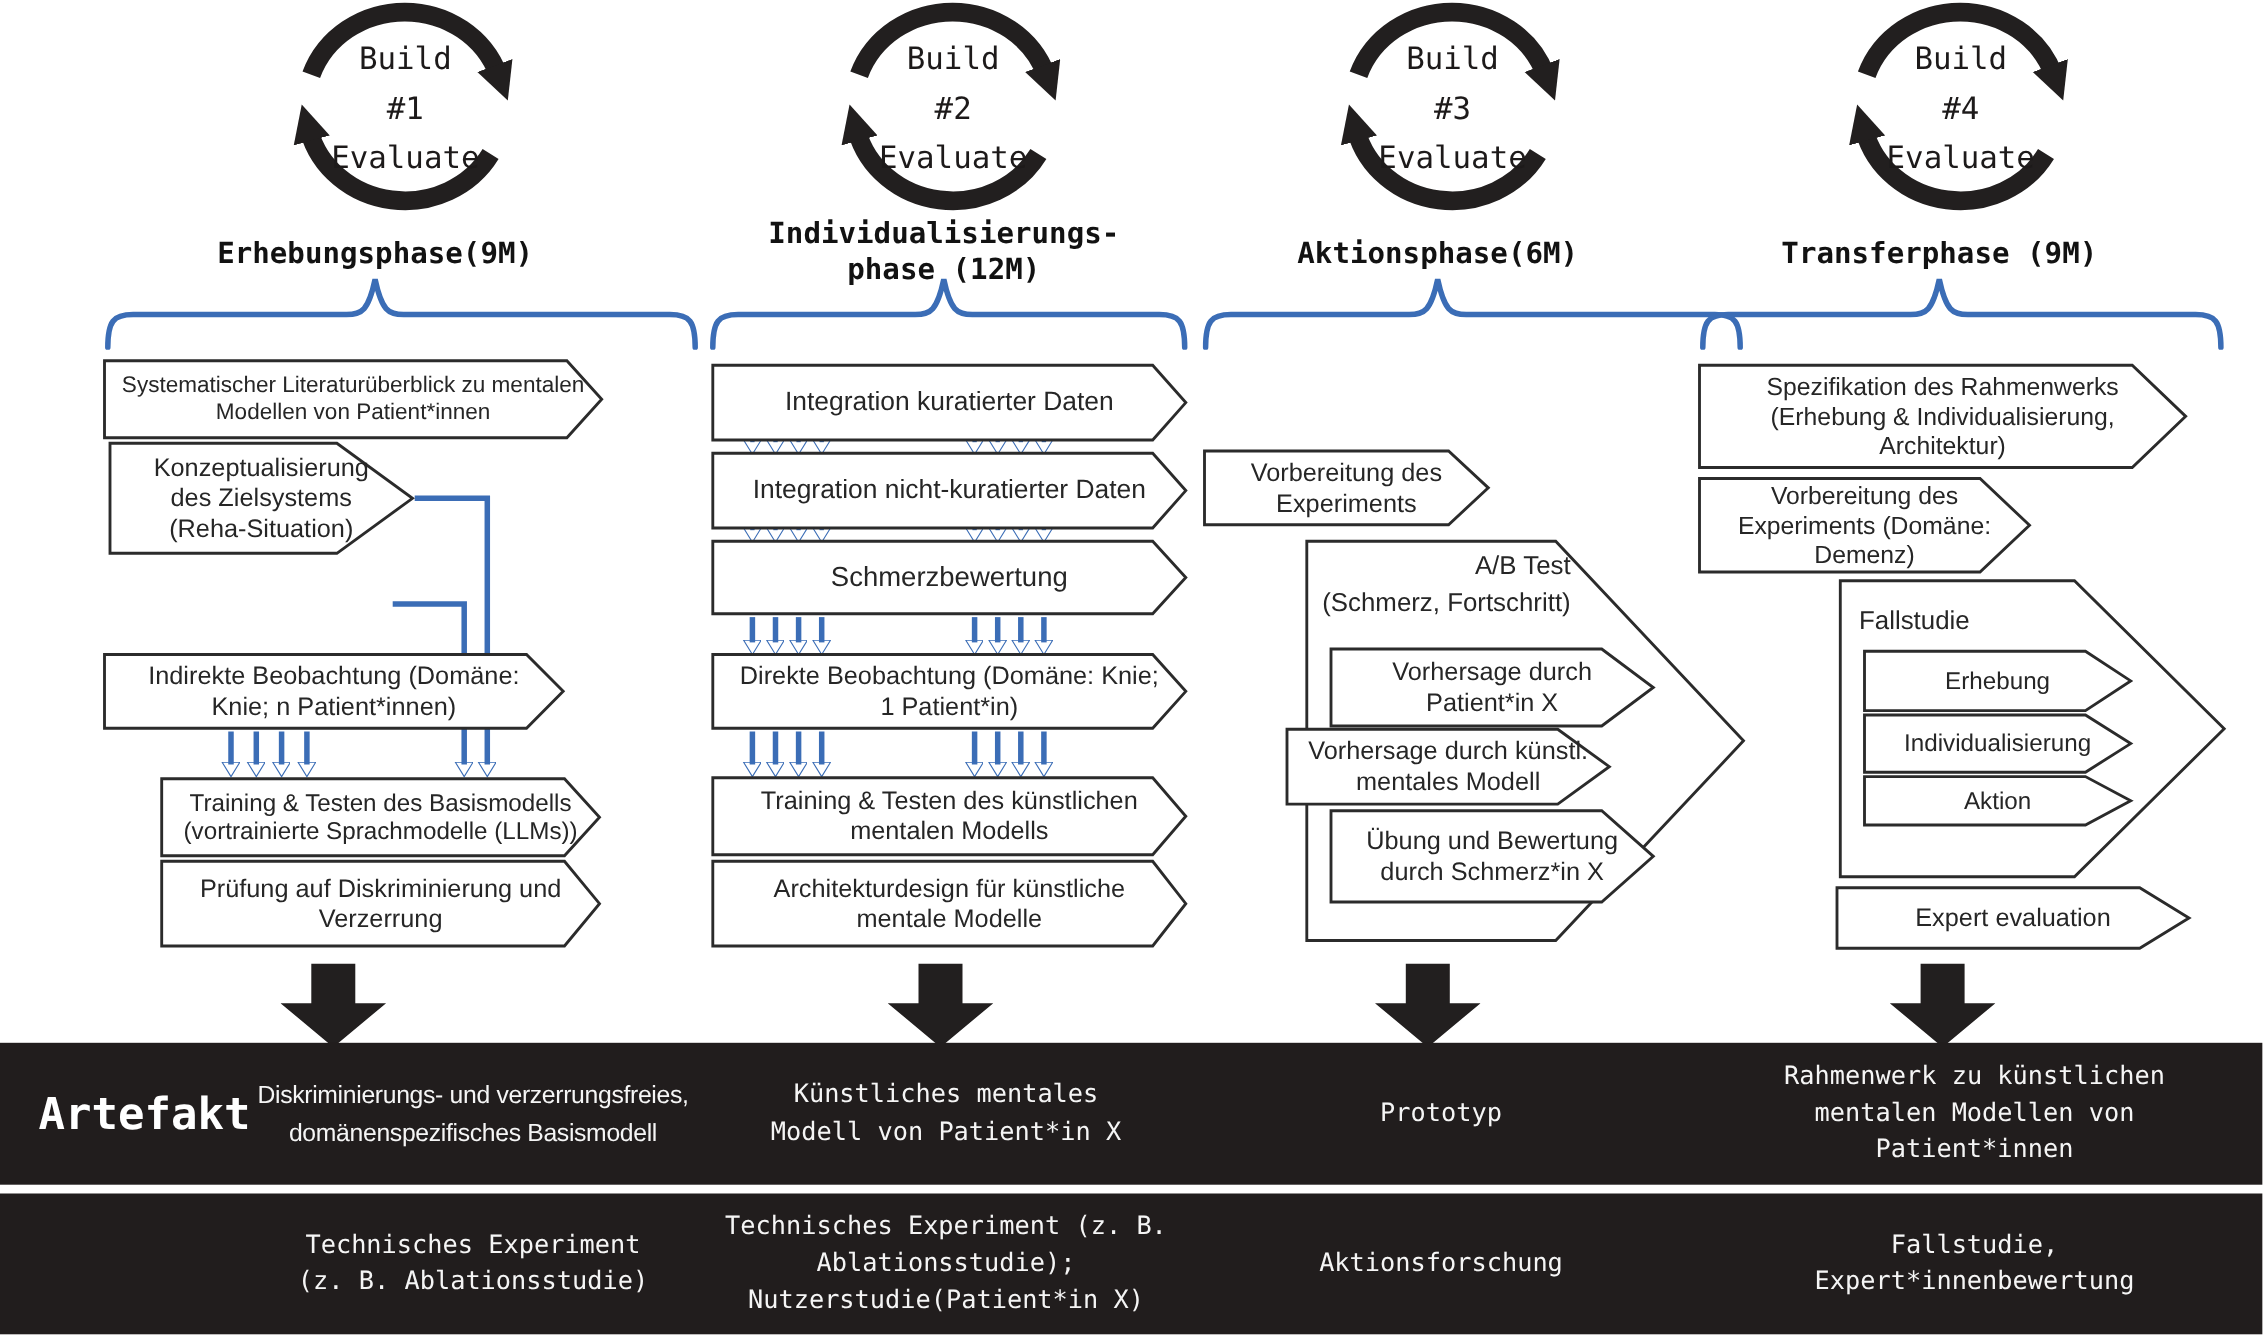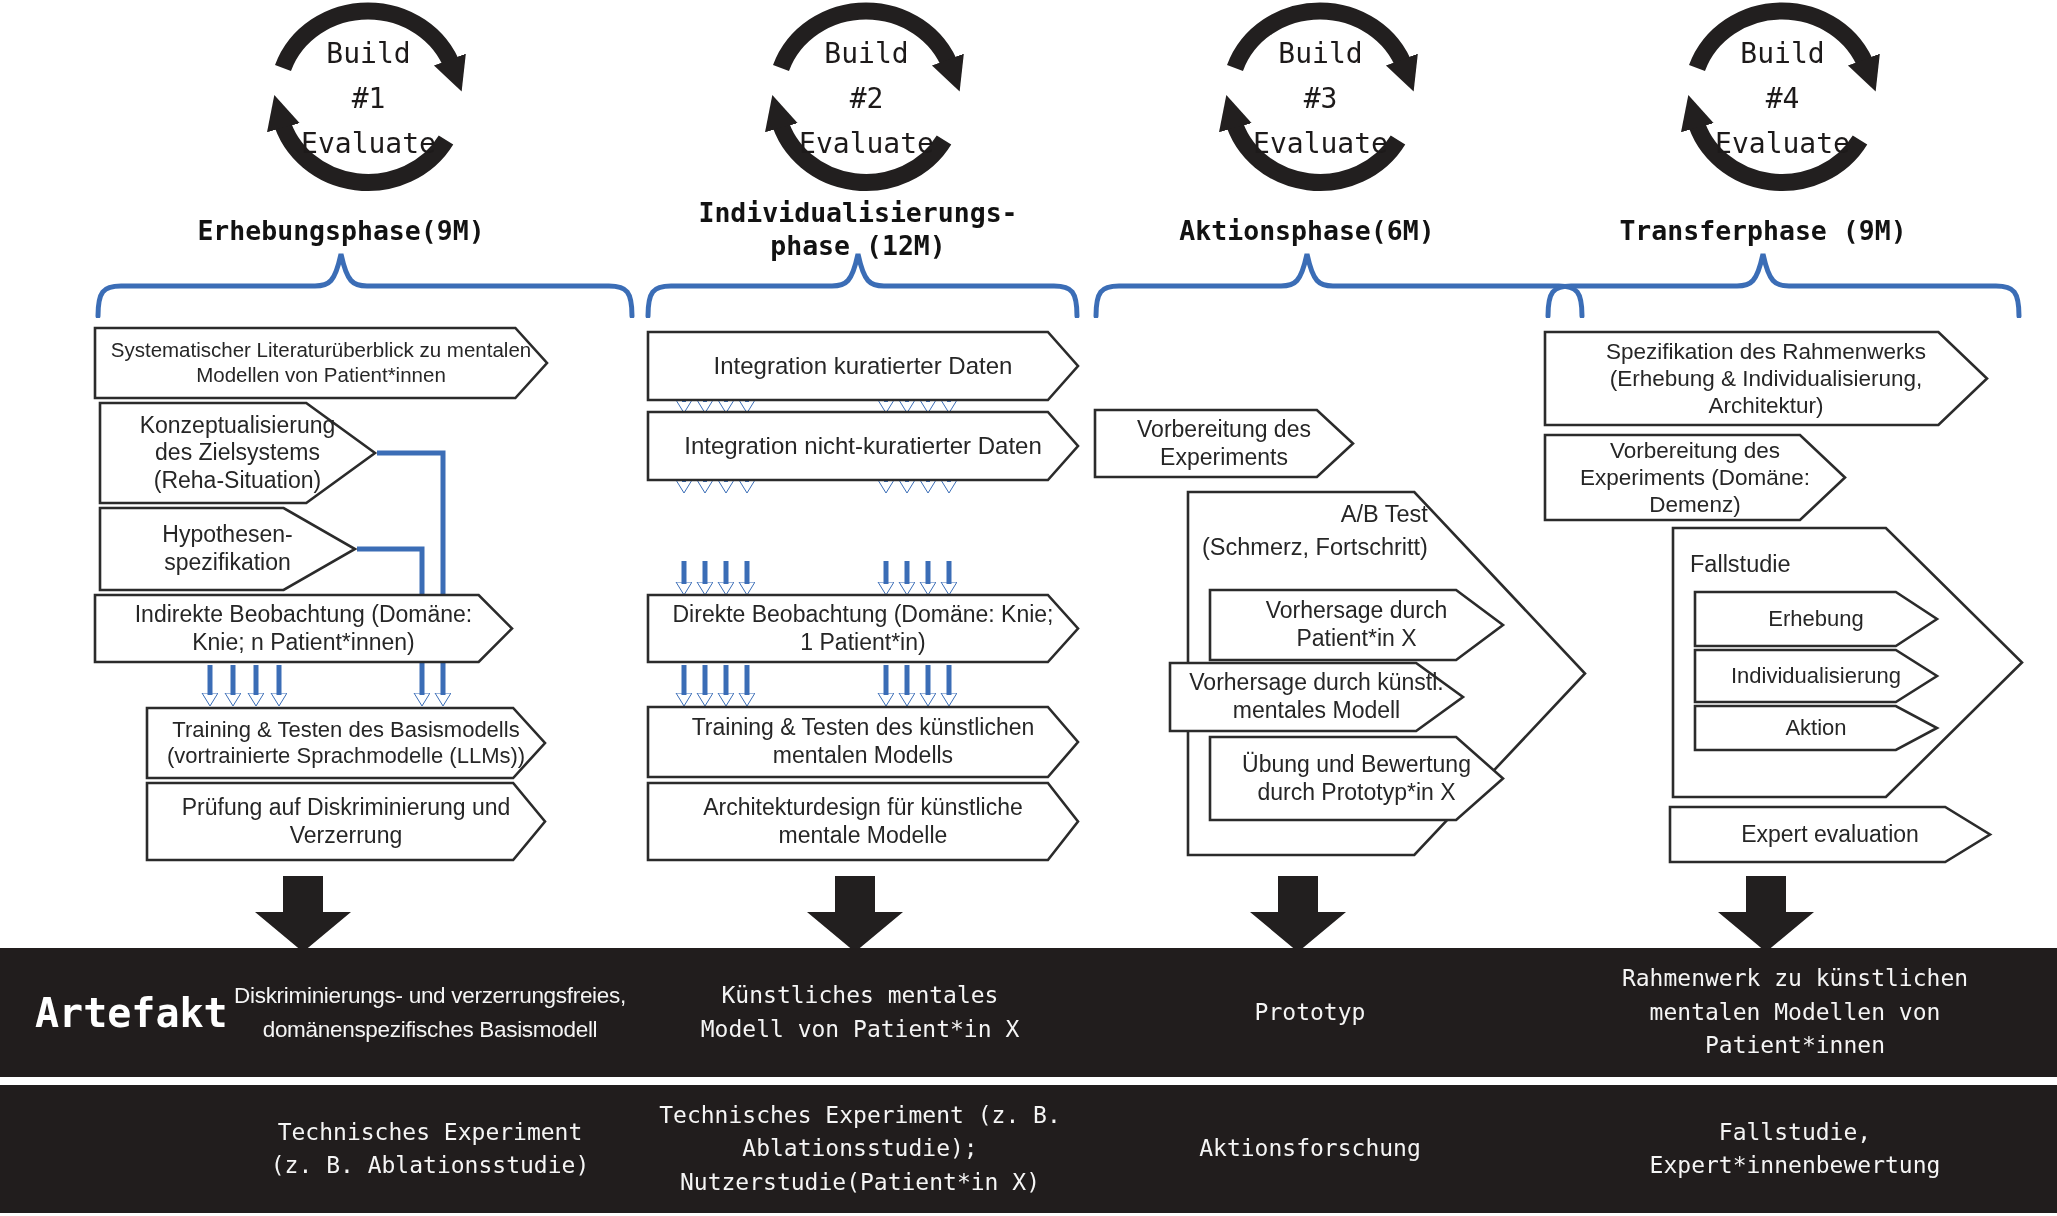--- a/index.html
+++ b/index.html
@@ -173,27 +173,20 @@
 des Zielsystems
 (Reha-Situation)</div>
   </div>
   <div class="abox" style="left:95px;top:328px;width:452px;height:70px">
     <svg class="shape" viewBox="0 0 100 100" preserveAspectRatio="none">
         <polygon points="0,0 93,0 100,50 93,100 0,100" vector-effect="non-scaling-stroke"></polygon>
       </svg>
     <div class="txt" style="padding-right:8%;font-size:20.5px">Systematischer Literaturüberblick zu mentalen
 Modellen von Patient*innen</div>
   </div>
-  <div class="abox" style="left:100px;top:508px;width:255px;height:82px">
-    <svg class="shape" viewBox="0 0 100 100" preserveAspectRatio="none">
-        <polygon points="0,0 72,0 100,50 72,100 0,100" vector-effect="non-scaling-stroke"></polygon>
-      </svg>
-    <div class="txt" style="padding-right:28%">Hypothesen-
-spezifikation</div>
-  </div>
   <div class="abox" style="left:95px;top:595px;width:417px;height:67px">
     <svg class="shape" viewBox="0 0 100 100" preserveAspectRatio="none">
         <polygon points="0,0 92,0 100,50 92,100 0,100" vector-effect="non-scaling-stroke"></polygon>
       </svg>
     <div class="txt" style="padding-right:9%">Indirekte Beobachtung (Domäne:
 Knie; n Patient*innen)</div>
   </div>
   <div class="abox" style="left:147px;top:708px;width:398px;height:70px">
     <svg class="shape" viewBox="0 0 100 100" preserveAspectRatio="none">
         <polygon points="0,0 92,0 100,50 92,100 0,100" vector-effect="non-scaling-stroke"></polygon>
@@ -213,20 +206,26 @@
     <svg class="shape" viewBox="0 0 100 100" preserveAspectRatio="none">
         <polygon points="0,0 93,0 100,50 93,100 0,100" vector-effect="non-scaling-stroke"></polygon>
       </svg>
     <div class="txt" style="padding-right:8%;font-size:24px">Integration kuratierter Daten</div>
   </div>
   <div class="abox" style="left:648px;top:412px;width:430px;height:68px">
     <svg class="shape" viewBox="0 0 100 100" preserveAspectRatio="none">
         <polygon points="0,0 93,0 100,50 93,100 0,100" vector-effect="non-scaling-stroke"></polygon>
       </svg>
     <div class="txt" style="padding-right:8%;font-size:24px">Integration nicht-kuratierter Daten</div>
+  </div>
+  <div class="abox" style="left:648px;top:492px;width:430px;height:66px">
+    <svg class="shape" viewBox="0 0 100 100" preserveAspectRatio="none">
+        <polygon points="0,0 93,0 100,50 93,100 0,100" vector-effect="non-scaling-stroke"></polygon>
+      </svg>
+    <div class="txt" style="padding-right:8%;font-size:25px">Schmerzbewertung</div>
   </div>
   <div class="abox" style="left:648px;top:595px;width:430px;height:67px">
     <svg class="shape" viewBox="0 0 100 100" preserveAspectRatio="none">
         <polygon points="0,0 93,0 100,50 93,100 0,100" vector-effect="non-scaling-stroke"></polygon>
       </svg>
     <div class="txt" style="padding-right:8%">Direkte Beobachtung (Domäne: Knie;
 1 Patient*in)</div>
   </div>
   <div class="abox" style="left:648px;top:707px;width:430px;height:70px">
     <svg class="shape" viewBox="0 0 100 100" preserveAspectRatio="none">
@@ -270,21 +269,21 @@
         <polygon points="0,0 84,0 100,50 84,100 0,100" vector-effect="non-scaling-stroke"></polygon>
       </svg>
     <div class="txt" style="padding-right:16%">Vorhersage durch künstl.
 mentales Modell</div>
   </div>
   <div class="abox" style="left:1210px;top:737px;width:293px;height:83px">
     <svg class="shape" viewBox="0 0 100 100" preserveAspectRatio="none">
         <polygon points="0,0 84,0 100,50 84,100 0,100" vector-effect="non-scaling-stroke"></polygon>
       </svg>
     <div class="txt" style="padding-right:16%">Übung und Bewertung
-durch Prototyp*in X</div>
+durch Schmerz*in X</div>
   </div>
 
   <div class="abox" style="left:1545px;top:332px;width:442px;height:93px">
     <svg class="shape" viewBox="0 0 100 100" preserveAspectRatio="none">
         <polygon points="0,0 89,0 100,50 89,100 0,100" vector-effect="non-scaling-stroke"></polygon>
       </svg>
     <div class="txt" style="padding-right:11%;font-size:22.5px">Spezifikation des Rahmenwerks
 (Erhebung &amp; Individualisierung,
 Architektur)</div>
   </div>

